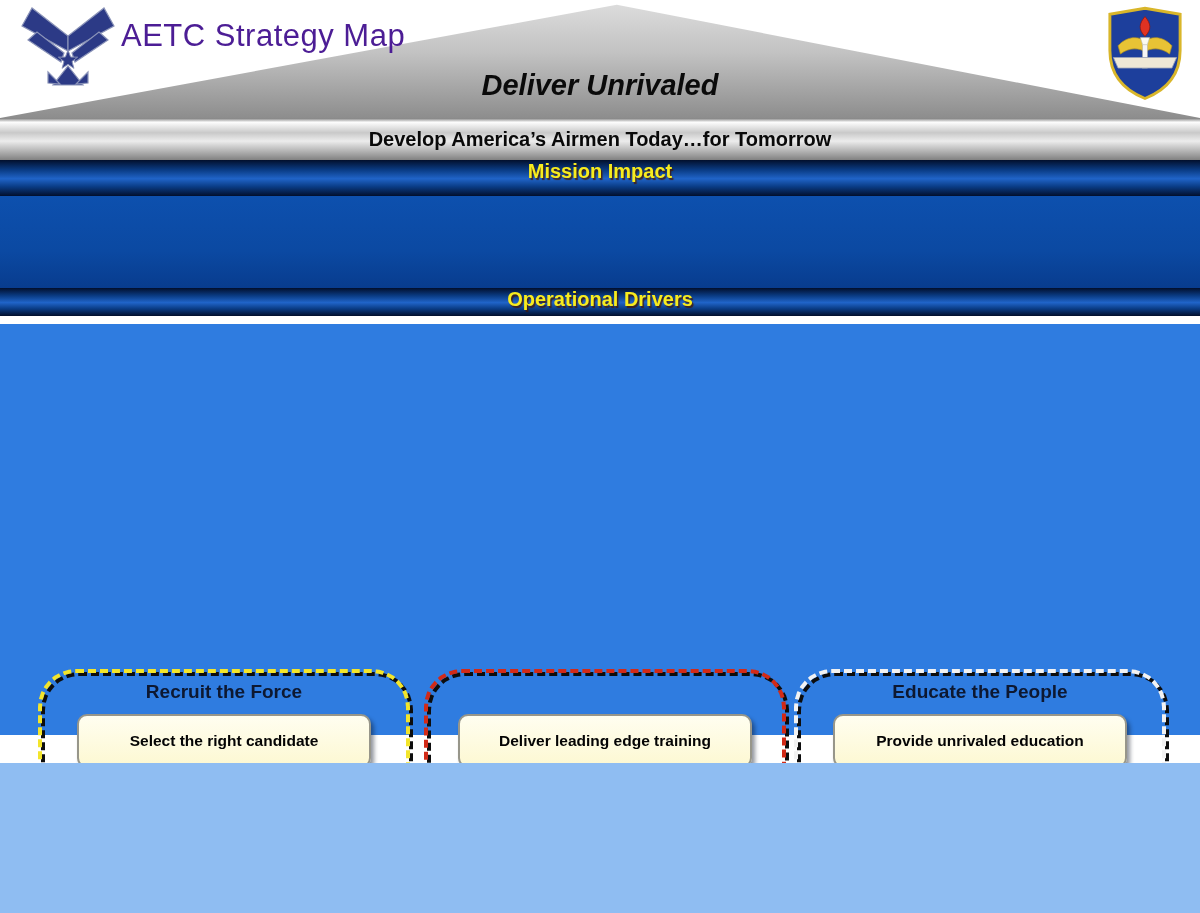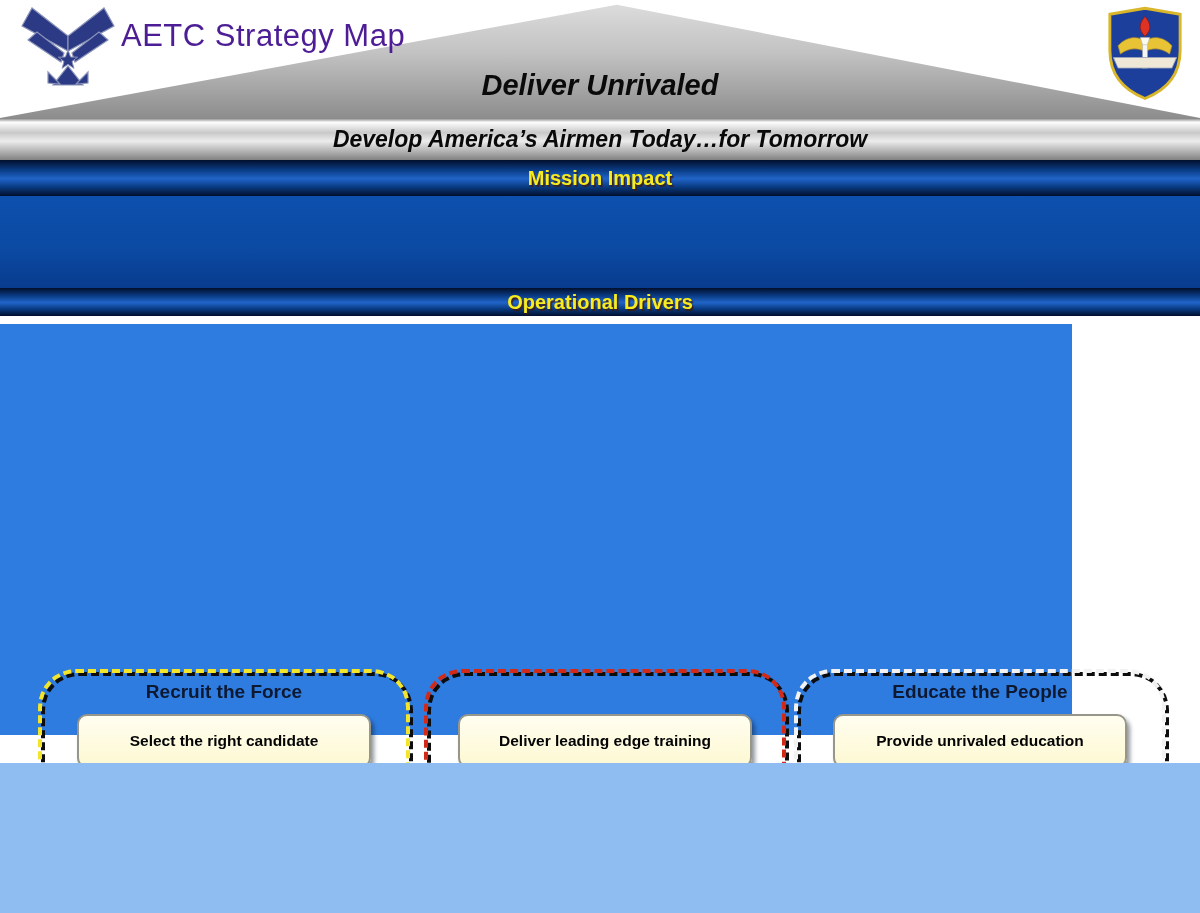--- a/index.html
+++ b/index.html
@@ -26,40 +26,40 @@
   }
   .banner-l1{top:29px;font-size:29px;margin-top:40px;}
   .banner-l2{top:66px;font-size:28px;}
   
   .tagline-bar{
     position:absolute;left:0;top:118px;width:1200px;height:44px;
     background:linear-gradient(180deg,#7b7b7b 0%,#fdfdfd 10%,#c9c9c9 35%,#ececec 55%,#a5a5a5 85%,#818181 100%);
     display:flex;align-items:center;justify-content:center;
     border-bottom:2px solid #0e2a5e;box-sizing:border-box;
   }
-  .tagline-bar span{font-size:23px;font-weight:bold;font-style:italic;color:#090909;}
+  .tagline-bar span{font-size:20px;font-weight:bold;color:#090909;}
   
   .band{
-    position:absolute;left:0;width:1200px;display:flex;align-items:center;justify-content:center;
+    position:absolute;left:0;width:1200px;display:flex;align-items:flex-start;justify-content:center;
   }
   .band-navy{background:linear-gradient(180deg,#020f2c 0%,#0a3c85 28%,#2064c8 52%,#0a3c85 74%,#020f2c 100%);}
   .band-mission{top:160px;height:36px;}
   .band-ops{top:288px;height:28px;}
   .band-people{
     top:735px;height:28px;
     background:linear-gradient(180deg,#dce7f4 0%,#9dbfe8 30%,#4f8ad6 70%,#16397c 100%);
   }
   .band-title{
     font-size:20px;font-weight:bold;color:#f8ec1e;
     text-shadow:1.5px 1.5px 1px rgba(70,25,0,.8);white-space:nowrap;
   }
   
   .mission-area{position:absolute;left:0;top:196px;width:1200px;height:92px;
     background:linear-gradient(180deg,#0d50ae 0%,#0b49a2 60%,#083c8e 100%);}
-  .ops-area{position:absolute;left:0;top:324px;width:1072px;height:411px;background:#2f7ce0;}
+  .ops-area{position:absolute;left:0;top:324px;width:1200px;height:411px;background:#2f7ce0;}
   .people-area{position:absolute;left:0;top:763px;width:1200px;height:150px;background:#8fbdf2;}
   
   .cbox{
     position:absolute;box-sizing:border-box;
     background:linear-gradient(180deg,#fffef0 0%,#fdf8d2 100%);
     border:2px solid #97968a;border-radius:10px;
     box-shadow:3px 4px 4px rgba(10,20,35,.45);
     display:flex;align-items:center;justify-content:center;text-align:center;
     font-size:15.5px;font-weight:bold;color:#040404;line-height:1.22;
     padding:2px 8px;white-space:pre-line;

